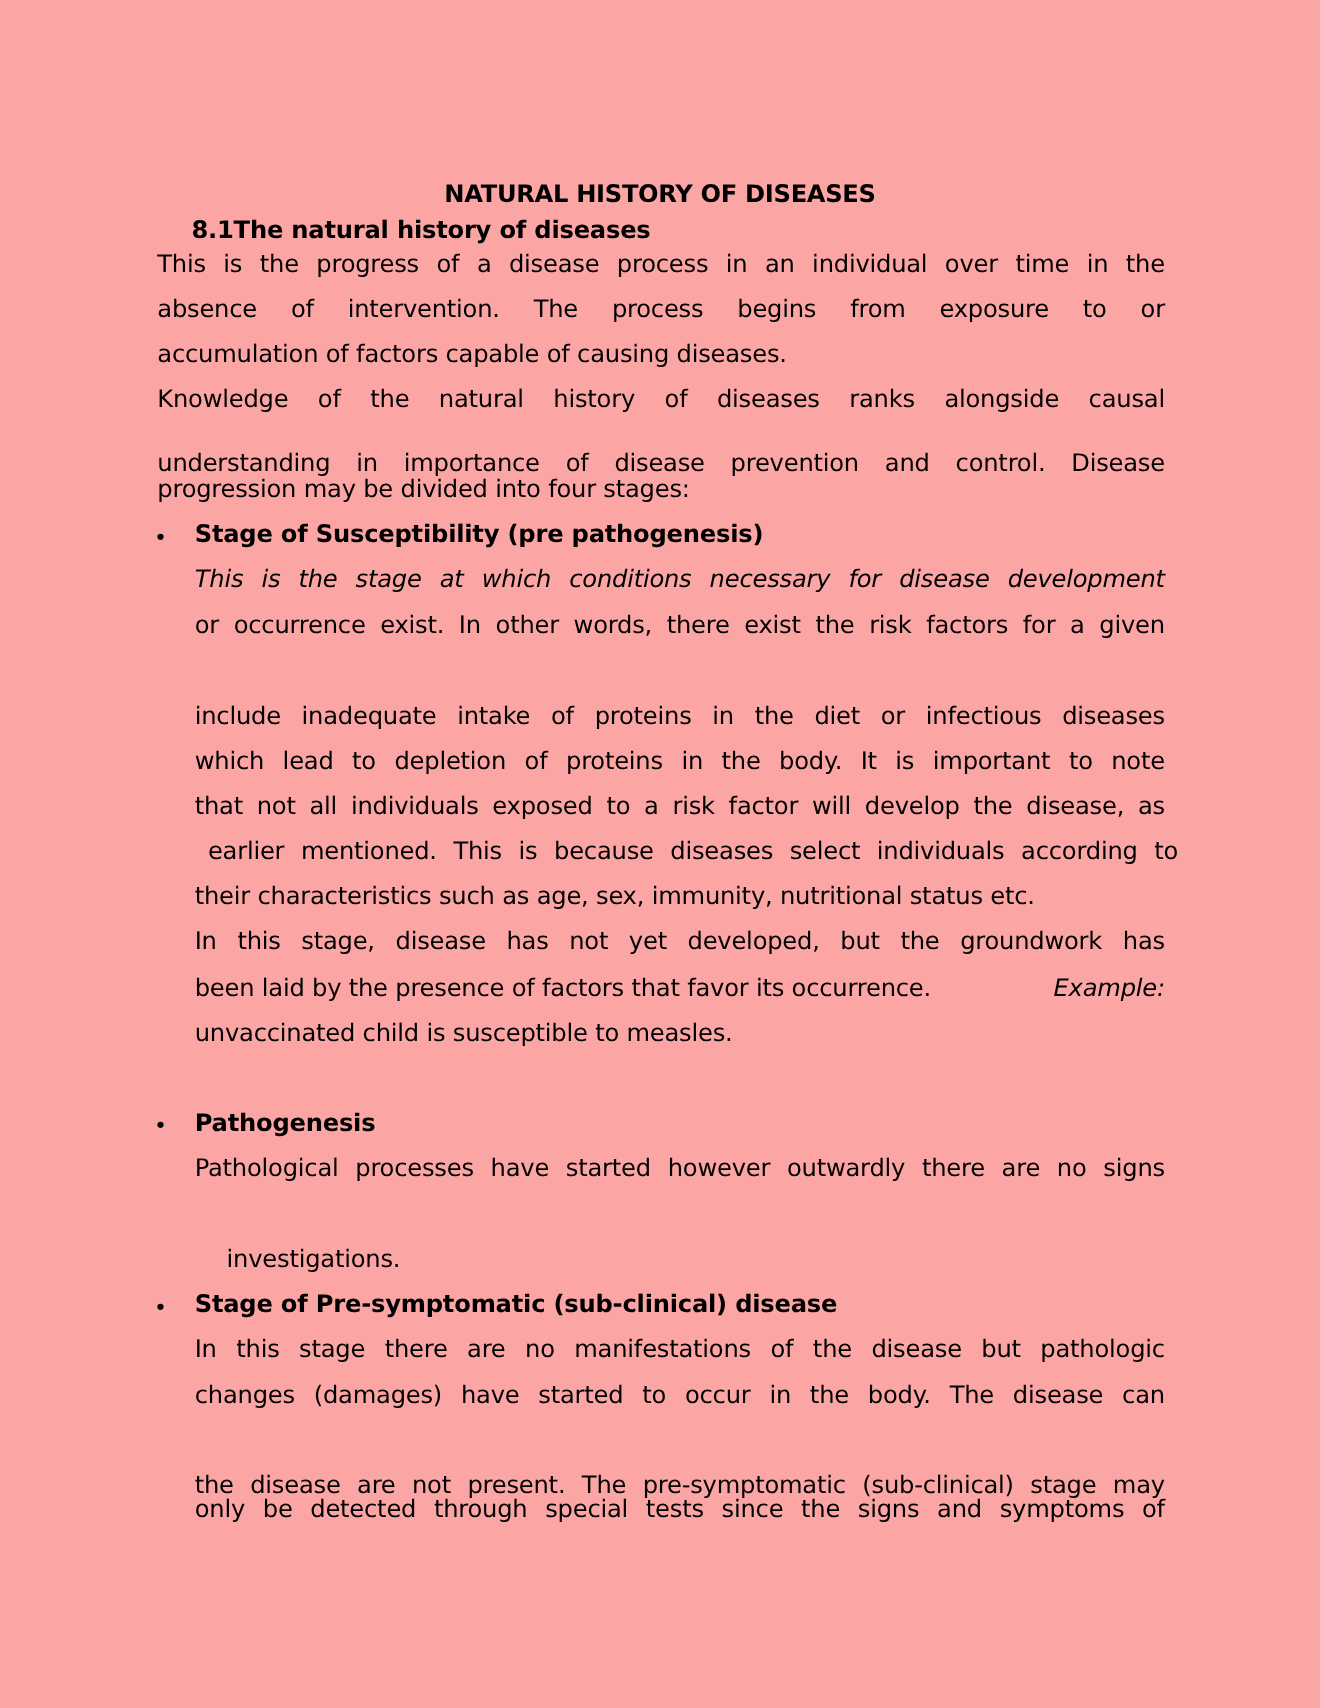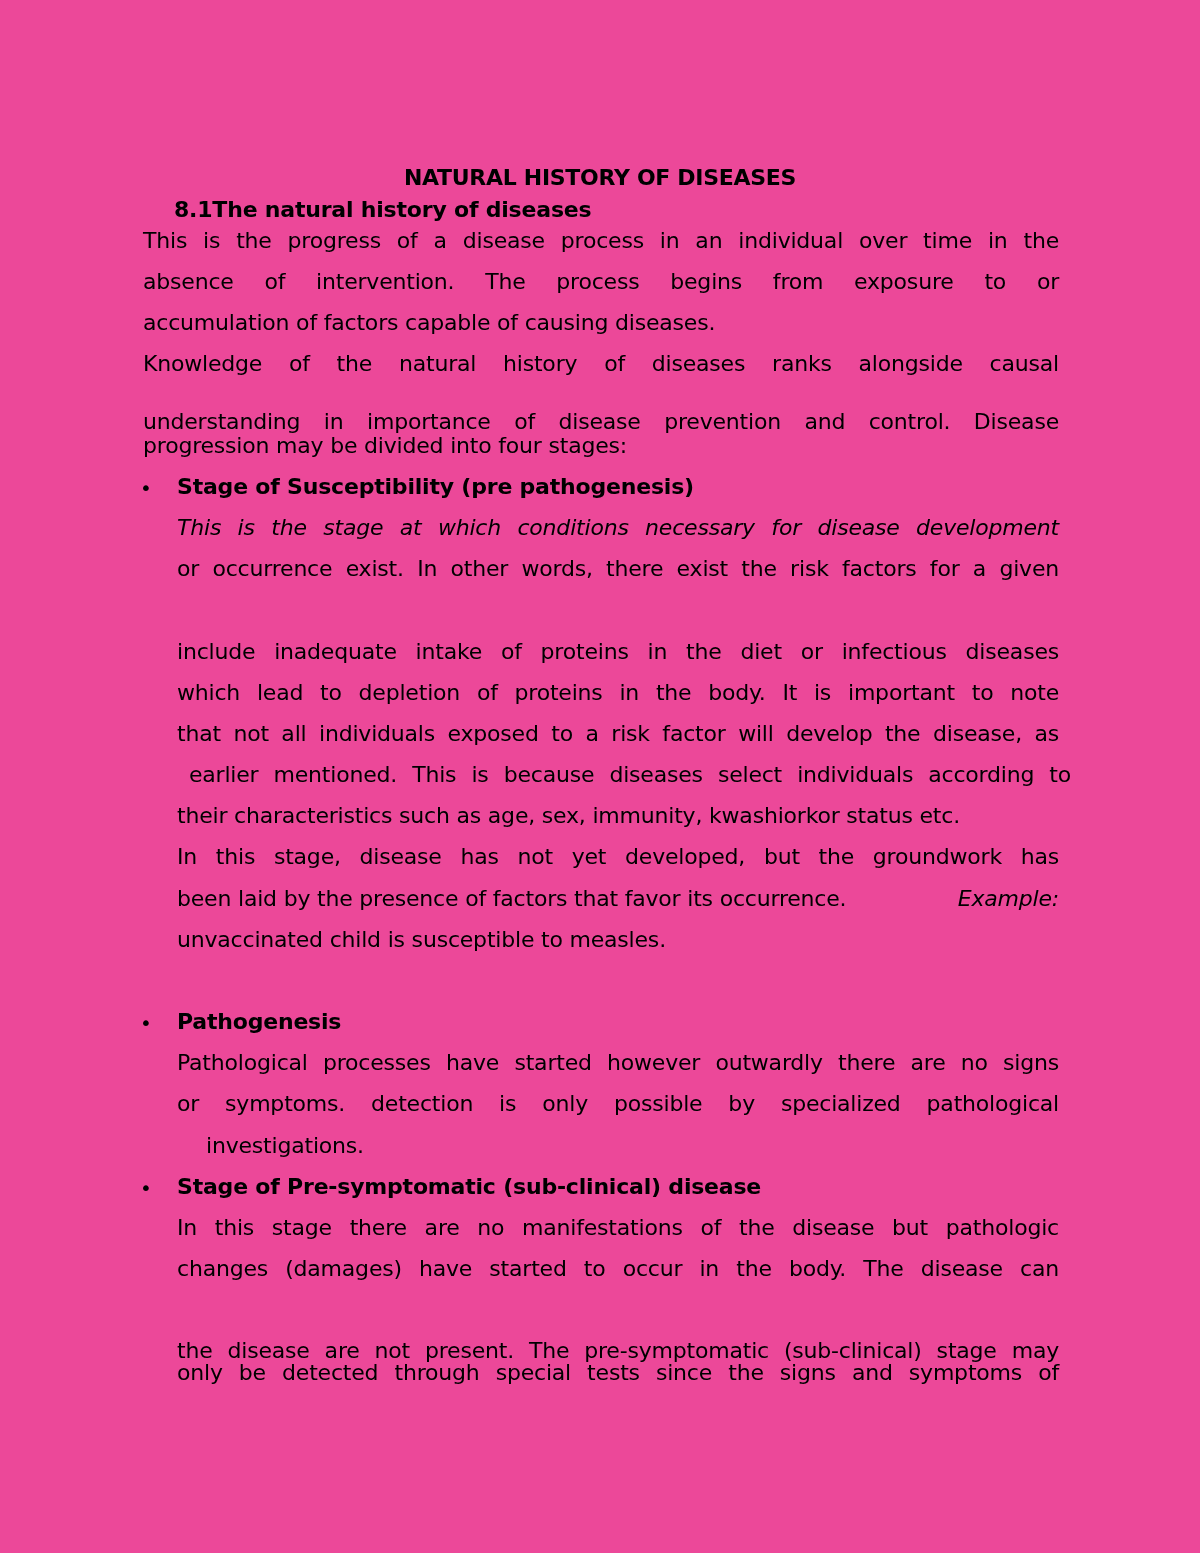--- a/index.html
+++ b/index.html
@@ -1,18 +1,18 @@
 <!DOCTYPE html>
 <html><head>
   <meta charset="utf-8">
   <style>
     html, body { margin: 0; padding: 0; background: #ffffff; }
     body { width: 1200px; height: 1553px; position: relative; overflow: hidden;
       font-family: "DejaVu Sans", sans-serif; color: #000; }
-    .page { position: absolute; left: 0; top: 0; width: 1200px; height: 1553px; background: #ec4899; }
+    .page { position: absolute; left: 0; top: 0; width: 1200px; height: 1553px; background: #fca5a5; }
     .title { position: absolute; top: 165px; left: 0; width: 1200px; text-align: center;
       font-weight: bold; font-size: 22px; letter-spacing: -0.3px; }
     .line { position: absolute; font-size: 22px; white-space: nowrap; letter-spacing: -0.2px; }
     .justify { text-align: justify; text-align-last: justify; white-space: normal; }
     .bold { font-weight: bold; }
     .bullet { position: absolute; left: 140px; font-size: 20px; }
     .body { left: 143px; width: 916px; }
     .ind { left: 177px; width: 882px; }
     i { font-style: italic; }
   </style>
@@ -33,32 +33,31 @@
   <div class="line body" style="top:433px;">progression may be divided into four stages:</div>
 
   <div class="bullet" style="top:476px;">•</div>
   <div class="line bold ind" style="top:474px;">Stage of Susceptibility (pre pathogenesis)</div>
   <div class="line ind justify" style="top:515px;font-style:italic;">This is the stage at which conditions necessary for disease development</div>
   <div class="line ind justify" style="top:556px;">or occurrence exist.  In other words, there exist the risk factors for a given</div>
   <div class="line ind justify" style="top:639px;">include inadequate intake of proteins in the diet or infectious diseases</div>
   <div class="line ind justify" style="top:680px;">which lead to depletion of proteins in the body.  It is important to note</div>
   <div class="line ind justify" style="top:721px;">that not all individuals exposed to a risk factor will develop the disease, as</div>
   <div class="line ind justify" style="top:762px;margin-left:12px;">earlier mentioned. This is because diseases select individuals according to</div>
-  <div class="line ind" style="top:803px;">their characteristics such as age, sex, immunity, kwashiorkor status etc.</div>
+  <div class="line ind" style="top:803px;">their characteristics such as age, sex, immunity, nutritional status etc.</div>
   <div class="line ind justify" style="top:844px;">In this stage, disease has not yet developed, but the groundwork has</div>
   <div class="line ind" style="top:886px; display:flex; justify-content:space-between;">
     <span>been laid by the presence of factors that favor its occurrence.</span>
     <i>Example:</i>
   </div>
   <div class="line ind" style="top:927px;">unvaccinated child is susceptible to measles.</div>
 
   <div class="bullet" style="top:1011px;">•</div>
   <div class="line ind justify" style="top:1050px;">Pathological processes have started however outwardly there are no signs</div>
   <div class="line bold ind" style="top:1009px;">Pathogenesis</div>
-  <div class="line ind justify" style="top:1091px;">or symptoms. detection is only possible by specialized pathological</div>
   <div class="line ind" style="top:1133px;margin-left:29px;">investigations.</div>
 
   <div class="bullet" style="top:1176px;">•</div>
   <div class="line bold ind" style="top:1174px;">Stage of Pre-symptomatic (sub-clinical) disease</div>
   <div class="line ind justify" style="top:1215px;">In this stage there are no manifestations of the disease but pathologic</div>
   <div class="line ind justify" style="top:1256px;">changes (damages) have started to occur in the body.  The disease can</div>
   <div class="line ind justify" style="top:1360px;">only be detected through special tests since the signs and symptoms of</div>
   <div class="line ind justify" style="top:1338px;">the disease are not present. The pre-symptomatic (sub-clinical) stage may</div>
 </div>
 

